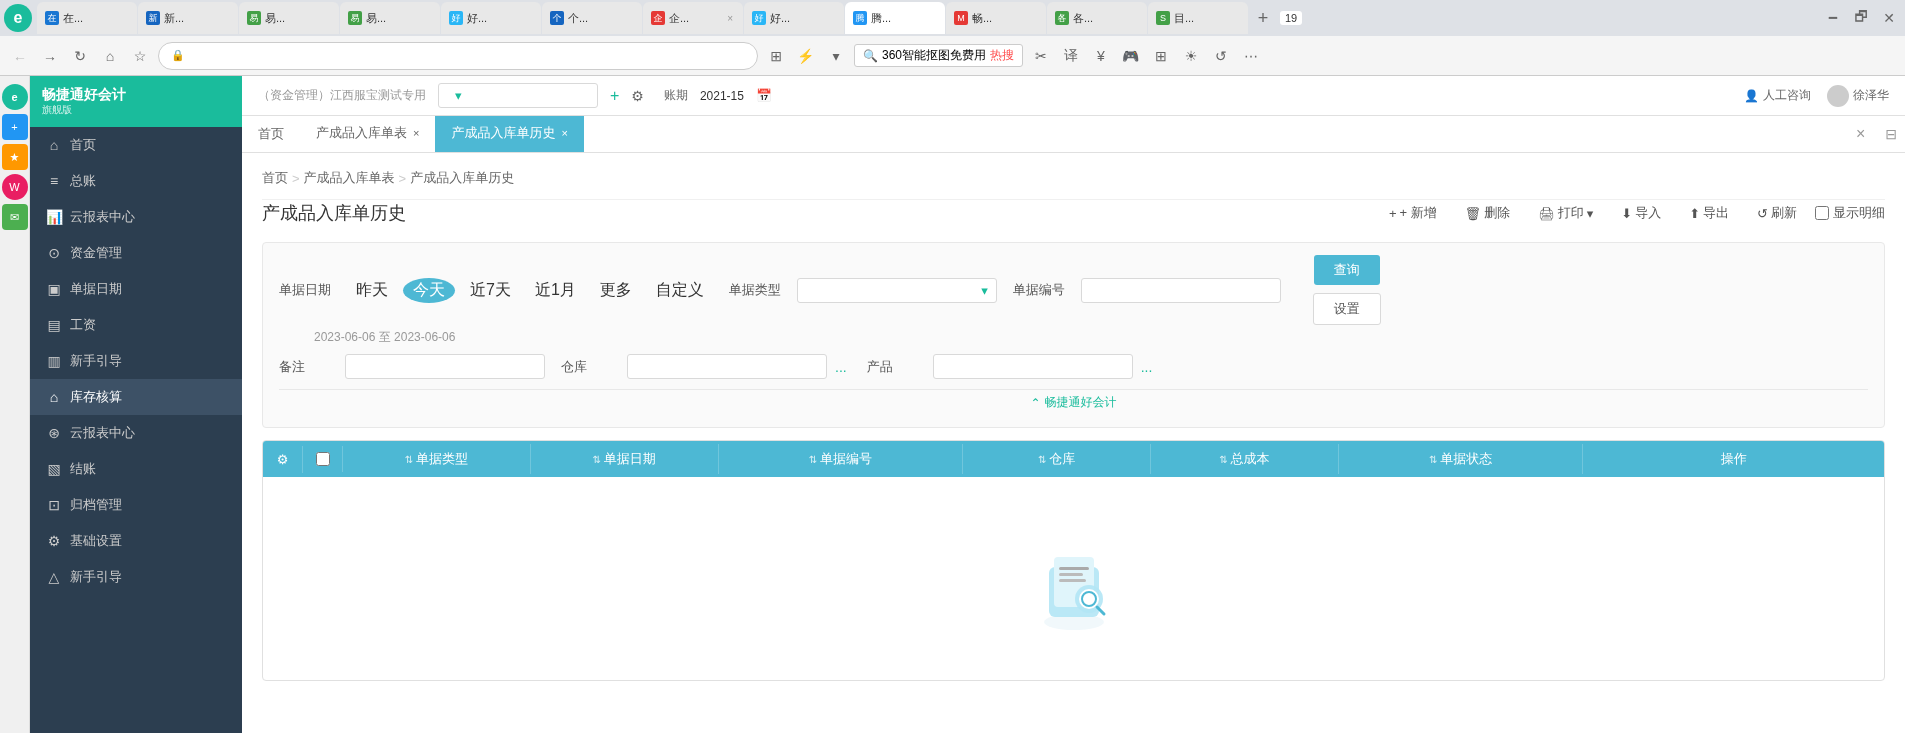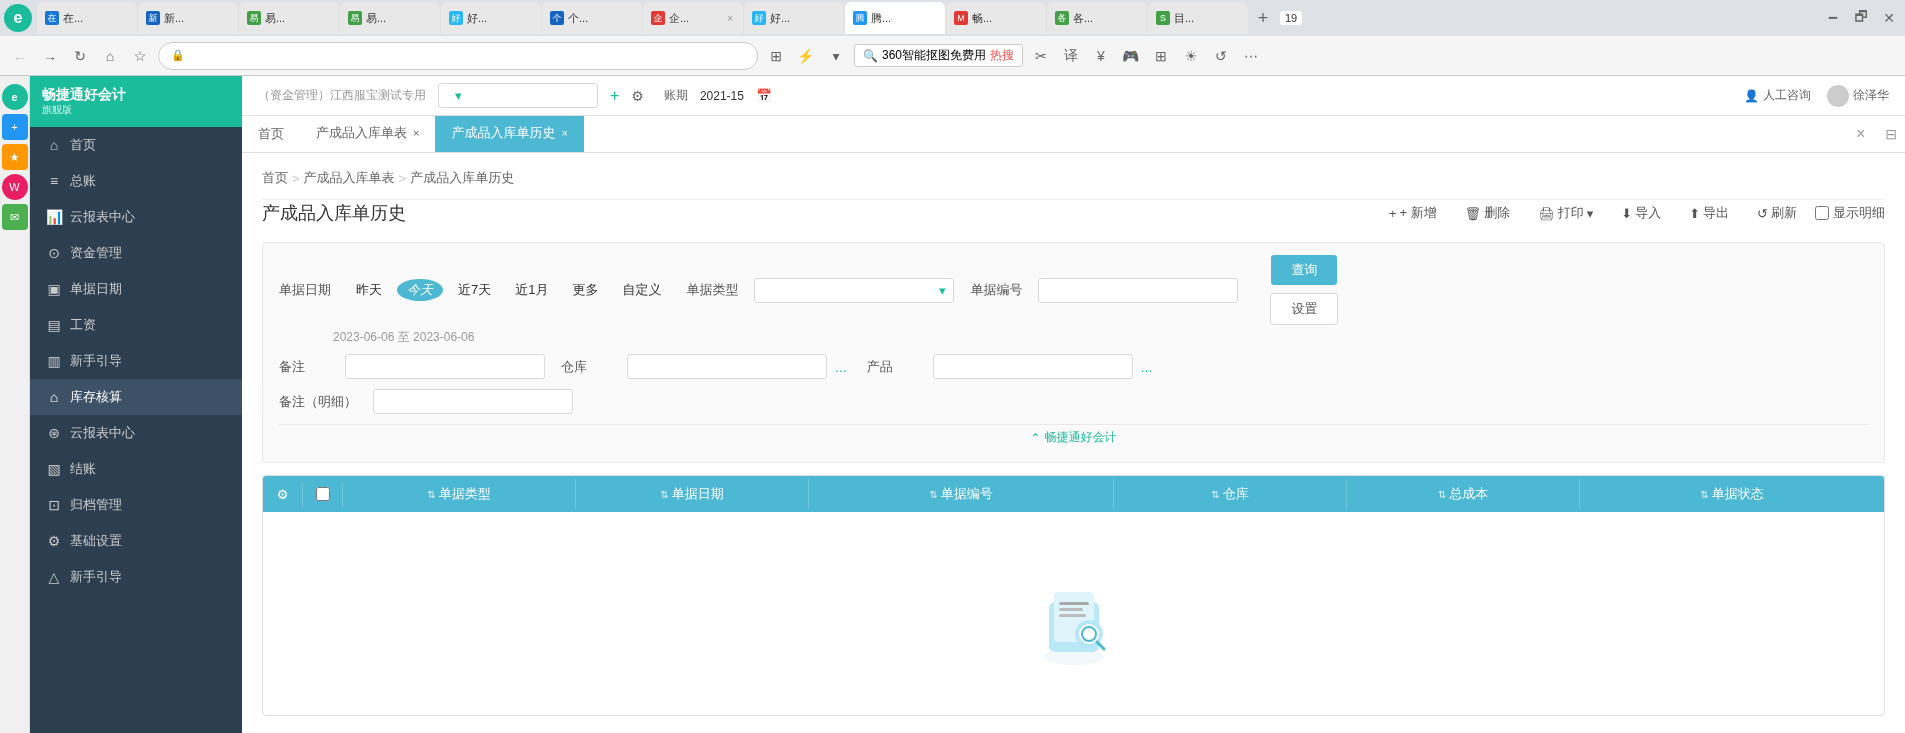--- a/index.html
+++ b/index.html
@@ -62,22 +62,22 @@
     .toolbar-actions { display: flex; align-items: center; gap: 8px; }
     .action-btn { display: flex; align-items: center; gap: 3px; padding: 4px 10px; font-size: 13px; color: #555; cursor: pointer; border: none; background: none; }
     .show-cols-checkbox { display: flex; align-items: center; gap: 4px; font-size: 13px; color: #555; cursor: pointer; }
 
     
     .filter-area { border: 1px solid #e8e8e8; border-radius: 4px; padding: 12px 16px; margin-bottom: 12px; background: #fafafa; }
     .filter-row { display: flex; align-items: center; gap: 16px; margin-bottom: 10px; }
     .filter-row:last-child { margin-bottom: 0; }
     .filter-label { font-size: 13px; color: #555; min-width: 50px; }
     .date-filter { display: flex; align-items: center; gap: 6px; }
-    .date-btn { padding: 2px 8px; font-size: 13px; color: #333; cursor: pointer; border: 1px solid transparent; border-radius: 2px; }
-    .date-btn.active { background: #4db8d4; color: #fff; border-color: #4db8d4; border-radius: 50%; padding: 2px 8px; font-style: italic; }
+    .date-btn { padding: 2px 8px; font-size: 16px; color: #333; cursor: pointer; border: 1px solid transparent; border-radius: 2px; }
+    .date-btn.active { background: #4db8d4; color: #fff; border-color: #4db8d4; border-radius: 50%; padding: 2px 8px; }
     .date-range { font-size: 12px; color: #999; }
     .filter-select { display: flex; align-items: center; border: 1px solid #d9d9d9; border-radius: 3px; padding: 4px 8px; background: #fff; min-width: 200px; font-size: 13px; color: #333; gap: 4px; cursor: pointer; }
     .filter-select .arrow { color: #1abc9c; margin-left: auto; }
     .filter-input { border: 1px solid #d9d9d9; border-radius: 3px; padding: 4px 8px; background: #fff; min-width: 200px; font-size: 13px; color: #333; outline: none; }
     .filter-ellipsis { color: #1abc9c; cursor: pointer; font-size: 14px; padding: 0 4px; }
     .collapse-btn { display: flex; align-items: center; justify-content: center; gap: 4px; color: #1abc9c; font-size: 12px; cursor: pointer; padding: 4px; border-top: 1px solid #e8e8e8; margin-top: 8px; }
 
     
     .data-table-wrapper { border: 1px solid #e0e0e0; border-radius: 4px; overflow: hidden; }
     .table-header { display: flex; align-items: center; background: #4db8d4; color: #fff; min-height: 36px; }
@@ -392,45 +392,41 @@
 
           <span class="filter-label">单据编号</span>
           <input class="filter-input" style="min-width: 200px;">
 
           <div class="filter-buttons">
             <button class="query-btn">查询</button>
             <button class="set-btn">设置</button>
           </div>
         </div>
 
-        <div style="margin-left:54px; margin-top:-6px; margin-bottom:8px;">
+        <div style="margin-left:35px; margin-top:-6px; margin-bottom:8px;">
           <span class="date-range">2023-06-06 至 2023-06-06</span>
         </div>
 
         <div class="filter-row">
           <span class="filter-label">备注</span>
           <input class="filter-input" style="min-width: 200px;">
 
           <span class="filter-label">仓库</span>
           <div style="display:flex;align-items:center; gap:4px;">
             <input class="filter-input" style="min-width: 200px;">
             <span class="filter-ellipsis">...</span>
           </div>
 
           <span class="filter-label">产品</span>
           <div style="display:flex;align-items:center; gap:4px;">
             <input class="filter-input" style="min-width: 200px;">
             <span class="filter-ellipsis">...</span>
           </div>
         </div>
 
-        <div class="filter-row">
-          <span class="filter-label">备注（明细）</span>
-          <input class="filter-input" style="min-width: 200px;">
-        </div>
 
         <div class="collapse-btn">
           <span>⌃</span>
           <span>畅捷通好会计</span>
         </div>
       </div>
 
       <div class="data-table-wrapper">
         <div class="table-header">
           <div class="th-cell th-gear" style="width:40px;">
@@ -455,20 +451,23 @@
             <span class="th-sort">⇅</span>
             <span>仓库</span>
           </div>
           <div class="th-cell" style="flex:1.2;">
             <span class="th-sort">⇅</span>
             <span>总成本</span>
           </div>
           <div class="th-cell" style="flex:1.6;">
             <span class="th-sort">⇅</span>
             <span>单据状态</span>
+          </div>
+          <div class="th-cell" style="flex:2;">
+            <span>操作</span>
           </div>
         </div>
 
         <div class="table-empty">
           <div>
             <svg width="100" height="100" viewBox="0 0 100 100">
 
               <ellipse cx="50" cy="85" rx="30" ry="8" fill="#e8f4f8" opacity="0.6"></ellipse>
               <rect x="25" y="30" width="50" height="50" rx="6" fill="#b3e5f5" opacity="0.9"></rect>
               <rect x="30" y="20" width="40" height="50" rx="4" fill="#e0f5fb"></rect>

